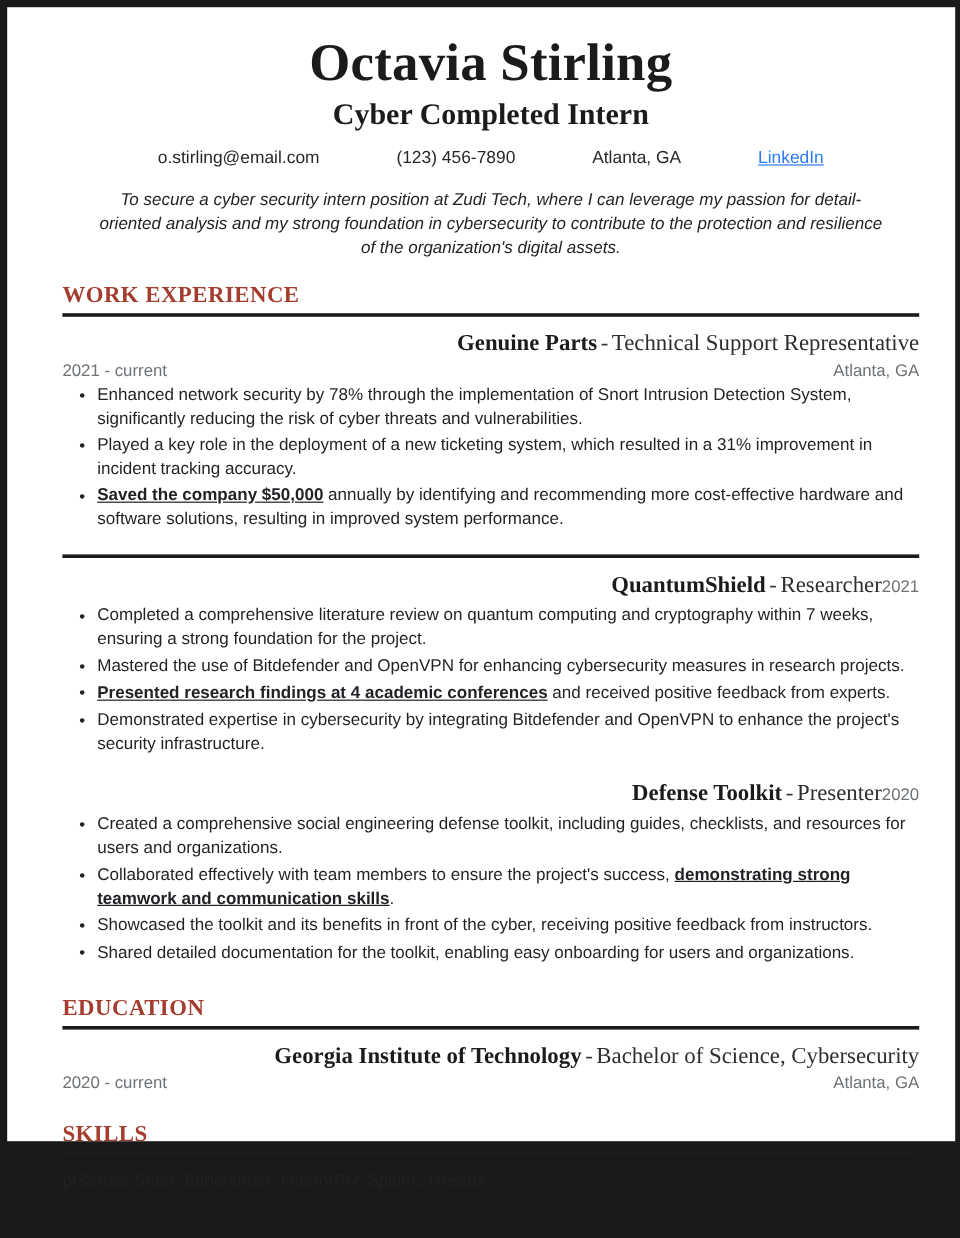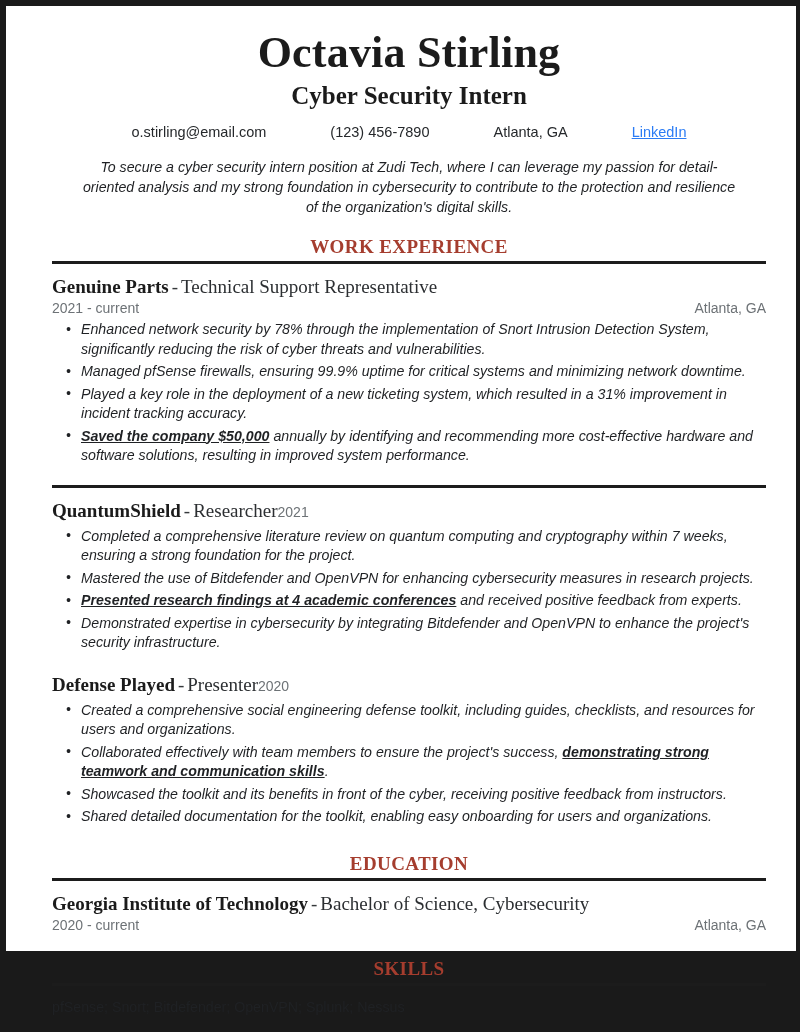--- a/index.html
+++ b/index.html
@@ -66,33 +66,32 @@
 
   
   .section { margin-top: 19px; }
   .section-title {
     font-family: "Liberation Serif", serif;
     font-weight: bold;
     font-size: 19px;
     line-height: 22px;
     letter-spacing: 0.4px;
     color: #a53d2e;
-    text-align: center;
   }
   .section-rule {
     height: 3px;
     background: #1c1c1c;
     margin-top: 3px;
   }
 
   
   .entry { margin-top: 11px; }
   .entry-head {
     display: flex;
-    justify-content: flex-start;
+    justify-content: flex-end;
     align-items: baseline;
   }
   .entry-title {
     font-family: "Liberation Serif", serif;
     font-size: 19px;
     line-height: 24px;
     color: #1b1b1b;
   }
   .entry-title .org { font-weight: bold; }
   .entry-title .dash { font-weight: normal; color: #35383b; padding: 0 3px; }
@@ -108,21 +107,20 @@
     align-items: baseline;
     font-size: 14px;
     color: #6d7276;
     margin-top: 1px;
   }
 
   ul.bullets {
     list-style: none;
     margin: 4px 0 0 0;
     padding: 0;
-    font-style: italic;
   }
   ul.bullets li {
     position: relative;
     padding-left: 29px;
     font-size: 14.2px;
     line-height: 19.5px;
     color: #1f2124;
     margin-top: 3px;
   }
   ul.bullets li:before {
@@ -145,49 +143,48 @@
     margin-top: 11px;
   }
 </style>
 </head>
 <body>
 
 <div class="page">
 
   <div>
     <div class="name">Octavia Stirling</div>
-    <div class="headline">Cyber Security Intern</div>
+    <div class="headline">Cyber Completed Intern</div>
     <div class="contact">
       <span>o.stirling@email.com</span>
       <span>(123) 456-7890</span>
       <span>Atlanta, GA</span>
       <span class="link">LinkedIn</span>
     </div>
   </div>
 
-  <div class="objective">To secure a cyber security intern position at Zudi Tech, where I can leverage my passion for detail-oriented analysis and my strong foundation in cybersecurity to contribute to the protection and resilience of the organization's digital skills.</div>
+  <div class="objective">To secure a cyber security intern position at Zudi Tech, where I can leverage my passion for detail-oriented analysis and my strong foundation in cybersecurity to contribute to the protection and resilience of the organization's digital assets.</div>
 
   <div class="section">
     <div class="section-title">WORK EXPERIENCE</div>
     <div class="section-rule"></div>
 
     <div class="entry">
       <div class="entry-head">
         <div class="entry-title">
           <span class="org">Genuine Parts</span><span class="dash">-</span><span class="role">Technical Support Representative</span>
         </div>
         <div class="entry-year"></div>
       </div>
       <div class="entry-meta">
         <span>2021 - current</span>
         <span>Atlanta, GA</span>
       </div>
       <ul class="bullets">
         <li><span></span><span class="hl"></span><span>Enhanced network security by 78% through the implementation of Snort Intrusion Detection System, significantly reducing the risk of cyber threats and vulnerabilities.</span></li>
-        <li><span></span><span class="hl"></span><span>Managed pfSense firewalls, ensuring 99.9% uptime for critical systems and minimizing network downtime.</span></li>
         <li><span></span><span class="hl"></span><span>Played a key role in the deployment of a new ticketing system, which resulted in a 31% improvement in incident tracking accuracy.</span></li>
         <li><span></span><span class="hl">Saved the company $50,000</span><span> annually by identifying and recommending more cost-effective hardware and software solutions, resulting in improved system performance.</span></li>
       </ul>
     </div>
   </div>
 
   <div class="section">
     <div class="section-rule"></div>
 
     <div class="entry">
@@ -201,21 +198,21 @@
         <li><span></span><span class="hl"></span><span>Completed a comprehensive literature review on quantum computing and cryptography within 7 weeks, ensuring a strong foundation for the project.</span></li>
         <li><span></span><span class="hl"></span><span>Mastered the use of Bitdefender and OpenVPN for enhancing cybersecurity measures in research projects.</span></li>
         <li><span></span><span class="hl">Presented research findings at 4 academic conferences</span><span> and received positive feedback from experts.</span></li>
         <li><span></span><span class="hl"></span><span>Demonstrated expertise in cybersecurity by integrating Bitdefender and OpenVPN to enhance the project's security infrastructure.</span></li>
       </ul>
     </div>
 
     <div class="entry" style="margin-top:20px;">
       <div class="entry-head">
         <div class="entry-title">
-          <span class="org">Defense Played</span><span class="dash">-</span><span class="role">Presenter</span>
+          <span class="org">Defense Toolkit</span><span class="dash">-</span><span class="role">Presenter</span>
         </div>
         <div class="entry-year">2020</div>
       </div>
       <ul class="bullets">
         <li><span></span><span class="hl"></span><span>Created a comprehensive social engineering defense toolkit, including guides, checklists, and resources for users and organizations.</span></li>
         <li><span>Collaborated effectively with team members to ensure the project's success, </span><span class="hl">demonstrating strong teamwork and communication skills</span><span>.</span></li>
         <li><span></span><span class="hl"></span><span>Showcased the toolkit and its benefits in front of the cyber, receiving positive feedback from instructors.</span></li>
         <li><span></span><span class="hl"></span><span>Shared detailed documentation for the toolkit, enabling easy onboarding for users and organizations.</span></li>
       </ul>
     </div>

